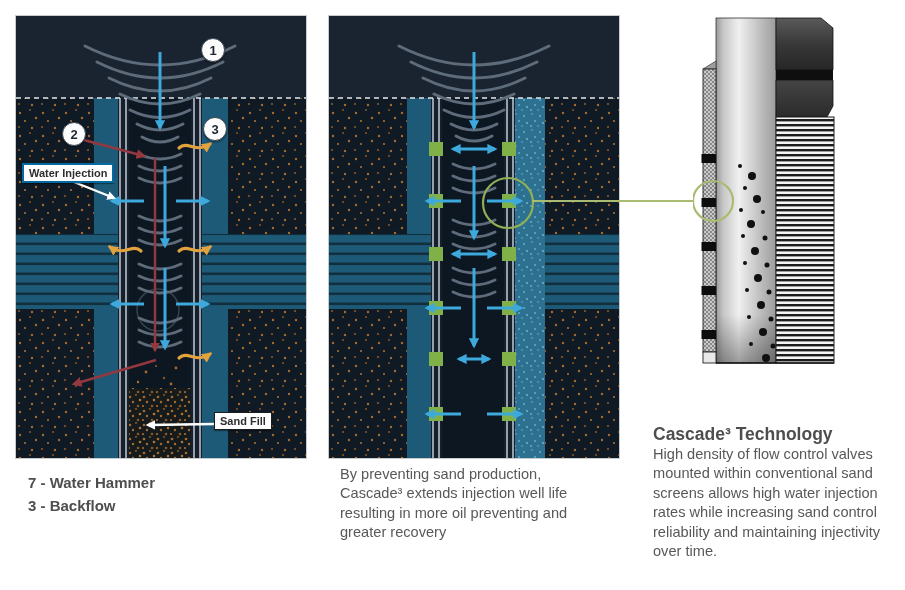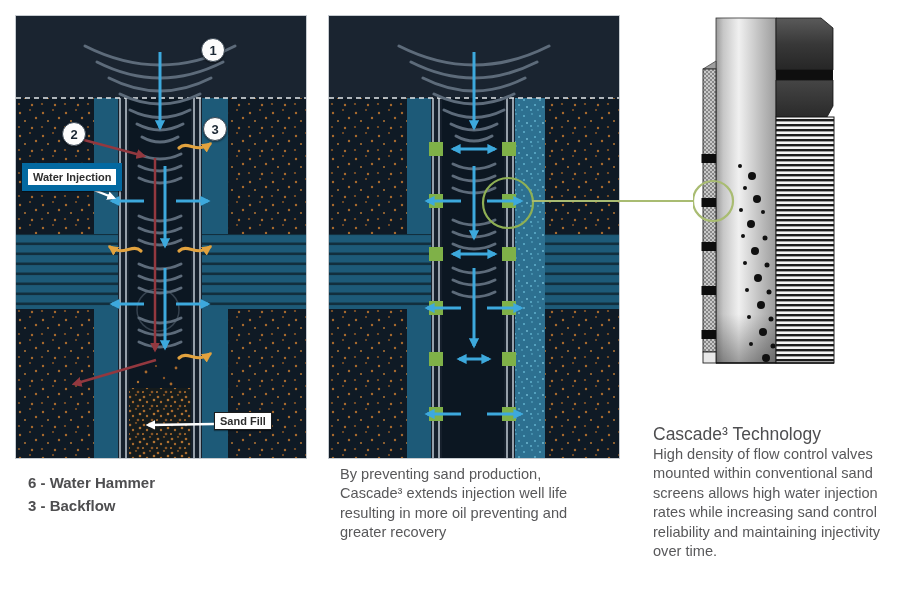--- a/index.html
+++ b/index.html
@@ -5,27 +5,27 @@
   html,body{margin:0;padding:0;background:#ffffff;}
   .stage{position:relative;width:905px;height:590px;background:#ffffff;overflow:hidden;
          font-family:"Liberation Sans",sans-serif;}
   .panel{position:absolute;top:15px;width:290px;height:442px;border:1px solid #c6cbd0;box-sizing:content-box;}
   #panel-left{left:15px;}
   #panel-mid{left:328px;}
   .panel svg{display:block;}
   .callout{position:absolute;width:22px;height:22px;border-radius:50%;background:#fcfcfc;border:1px solid #3a4754;
            box-shadow:0 1px 2px rgba(0,0,0,.45);display:flex;align-items:center;justify-content:center;
            font-size:13px;font-weight:700;color:#1b2733;z-index:4;}
-  .tag{position:absolute;background:#ffffff;border:6px solid #0369a1;color:#2e2e2e;font-size:11px;
+  .tag{position:absolute;background:#ffffff;border:2px solid #0369a1;color:#2e2e2e;font-size:11px;
        font-weight:700;padding:2px 5px;white-space:nowrap;z-index:4;box-shadow:0 1px 1px rgba(0,0,0,.35);}
   .tag-strong{border:1.5px solid #1c1c1c;}
   .connector{position:absolute;left:532px;top:200px;width:161px;height:2px;background:#a9bc72;z-index:5;}
   .screen-illus{position:absolute;left:693px;top:14px;}
   .textblock{position:absolute;}
-  .heading{font-size:17.5px;line-height:1.2;font-weight:400;color:#4e4e50;}
+  .heading{font-size:17.5px;line-height:1.2;font-weight:700;color:#4e4e50;}
   .bodytext{margin-top:0;font-size:14.6px;line-height:1.33;color:#58585a;}
   .legend{margin-top:8px;font-size:15px;line-height:23px;font-weight:700;color:#4e4e50;}
 </style>
 </head>
 <body>
 
 <div class="stage">
 
   <div class="panel" id="panel-left">
     <svg width="290" height="442" viewBox="0 0 290 442">
@@ -337,21 +337,21 @@
     </g>
 
     <rect x="83" y="103" width="58" height="246" fill="url(#Rwires)" stroke="#1c1c1c" stroke-width="1"></rect>
     <line x1="23" y1="349" x2="141" y2="349" stroke="#111" stroke-width="1.6"></line>
 
     <circle cx="20" cy="187" r="20" fill="none" stroke="#a9bc72" stroke-width="2.2"></circle>
   </svg>
 
   <div class="textblock" style="left:28px;top:463px;width:250px;">
     <div class="legend">
-      <div>6 - Water Hammer</div>
+      <div>7 - Water Hammer</div>
       <div>3 - Backflow</div>
     </div>
   </div>
 
   <div class="textblock" style="left:340px;top:465px;width:258px;">
     <div class="bodytext">By preventing sand production, Cascade³ extends injection well life resulting in more oil preventing and greater recovery</div>
   </div>
 
   <div class="textblock" style="left:653px;top:424px;width:246px;">
     <div class="heading">Cascade³ Technology</div>

